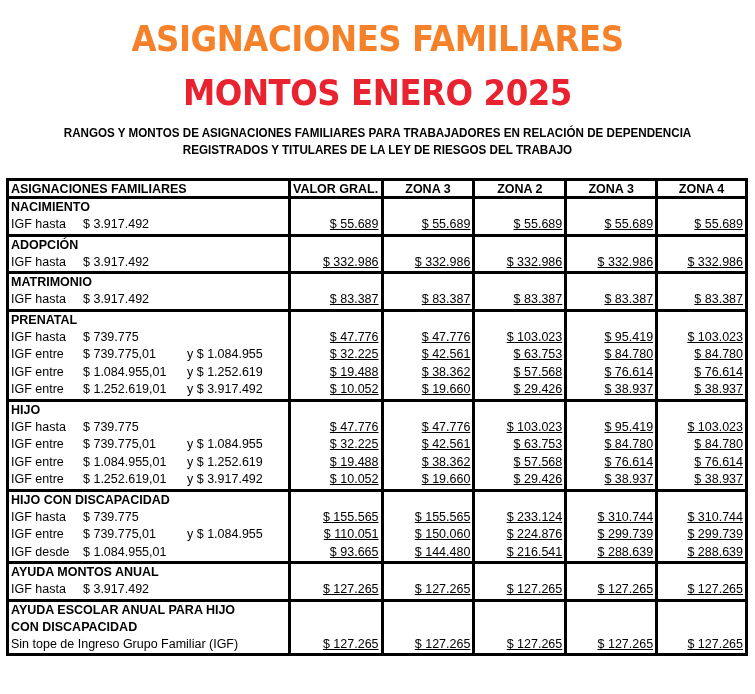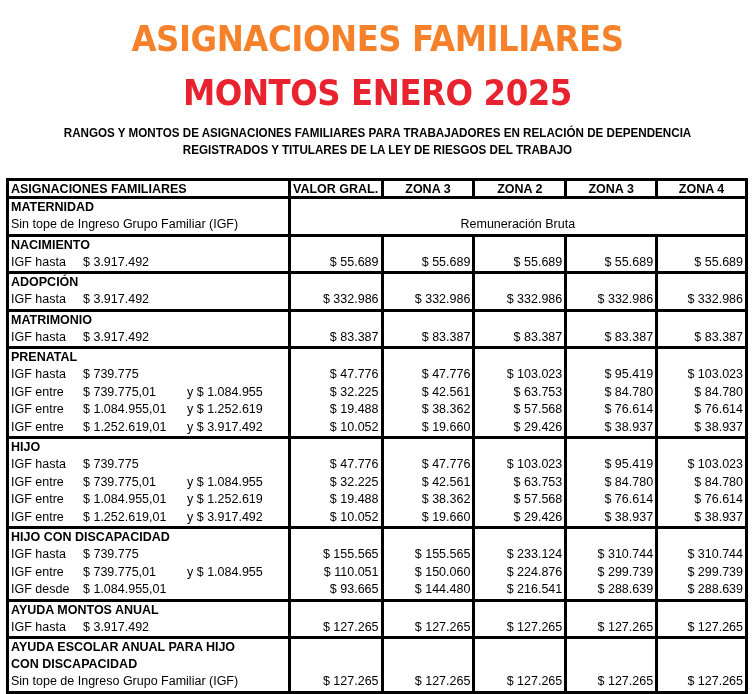--- a/index.html
+++ b/index.html
@@ -36,21 +36,21 @@
     border: 3px solid #000; font-weight: bold; height: 18px; font-size: 12.5px;
   }
   table.grid th.first { text-align: left; }
   .cat { font-weight: bold; height: 17px; line-height: 17px; }
   .line { height: 17.5px; line-height: 17.5px; }
   .range { display: flex; }
   .range .k { width: 72px; }
   .range .a { width: 104px; }
   .range .b { }
   .remun { text-align: center; vertical-align: bottom; line-height: 17.5px; }
-  .amtcell { vertical-align: bottom; padding: 0 2px; }
+  .amtcell { vertical-align: bottom; padding: 0 2px; text-decoration: underline; }
   .amtcell div { text-align: right; height: 17.5px; line-height: 17.5px; }
 </style>
 </head>
 <body>
 
 <div class="title1">ASIGNACIONES FAMILIARES</div>
 <div class="title2">MONTOS ENERO 2025</div>
 <div class="subtitle">
   <div>RANGOS Y MONTOS DE ASIGNACIONES FAMILIARES PARA TRABAJADORES EN RELACIÓN DE DEPENDENCIA</div>
   <div>REGISTRADOS Y TITULARES DE LA LEY DE RIESGOS DEL TRABAJO</div>
@@ -71,29 +71,20 @@
       <th>VALOR GRAL.</th>
       <th>ZONA 3</th>
       <th>ZONA 2</th>
       <th>ZONA 3</th>
       <th>ZONA 4</th>
     </tr>
   </thead>
   <tbody id="tbody">
       <tr class="block-start block-end">
         <td>
-          <div class="cat">MATERNIDAD</div>
-          <div class="line">Sin tope de Ingreso Grupo Familiar (IGF)</div>
-        </td>
-        <td colspan="5" class="remun">
-          <div>Remuneración Bruta</div>
-        </td>
-      </tr>
-      <tr class="block-start block-end">
-        <td>
           <div class="cat">NACIMIENTO</div>
           <div class="line range">
             <span class="k">IGF hasta</span>
             <span class="a">$ 3.917.492</span>
             <span class="b"></span>
           </div>
         </td>
         <td class="amtcell">
           <div>$ 55.689</div>
         </td>

